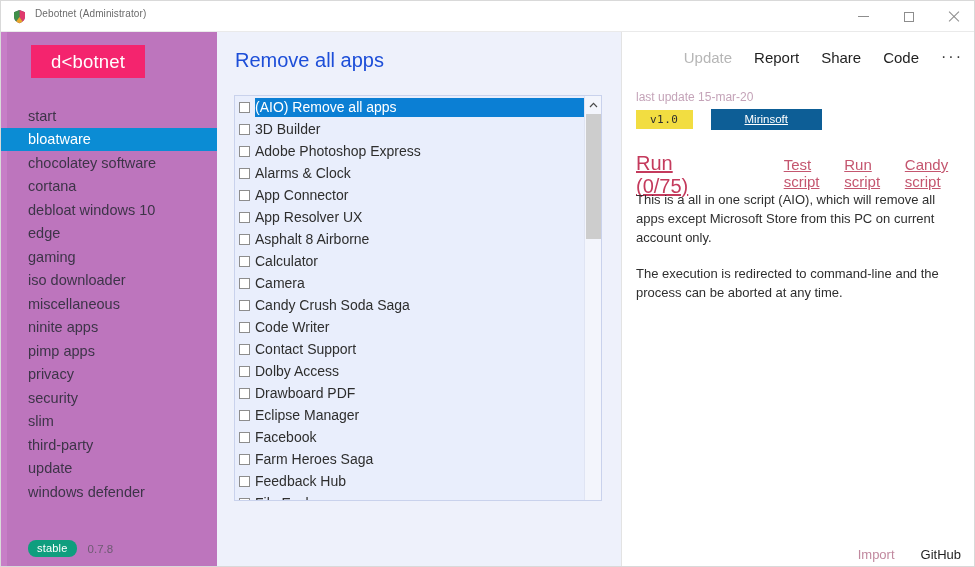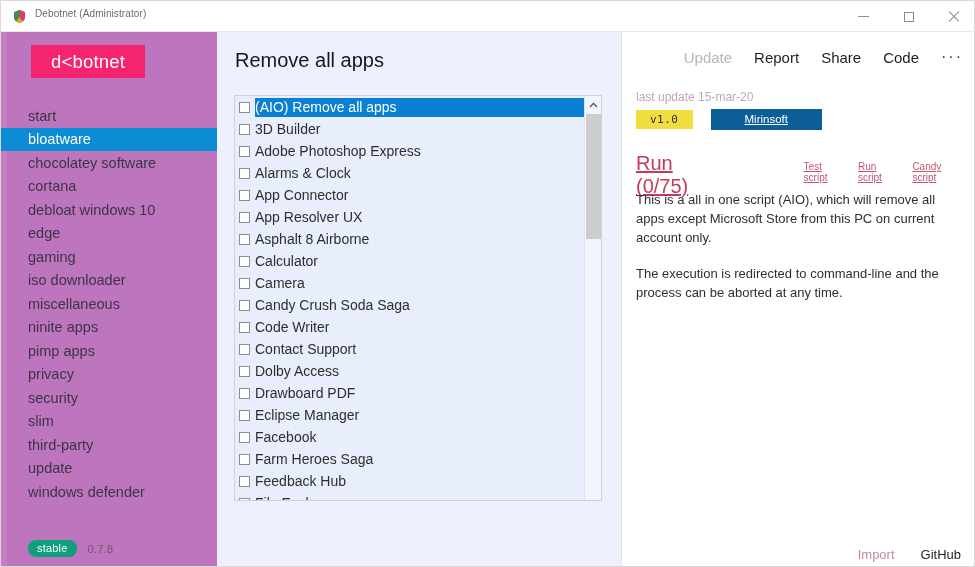--- a/index.html
+++ b/index.html
@@ -37,21 +37,21 @@
   .nav-item{height:23.5px;display:flex;align-items:center;padding-left:27px;box-sizing:border-box;
             font-size:14.5px;color:#3d3448;cursor:default;white-space:nowrap;}
   .nav-item.active{background:#0b8cd4;color:#ffffff;width:216px;}
   .side-foot{position:absolute;left:27px;bottom:11px;display:flex;align-items:center;}
   .badge-stable{background:#0f9e7e;color:#ffffff;font-size:11px;padding:2px 9px 3px;border-radius:8px;
                 letter-spacing:.2px;}
   .ver{margin-left:11px;font-size:11.5px;color:#6e5a73;}
 
   
   .mid{position:absolute;left:216px;top:31px;width:404px;height:536px;background:#eef1fb;}
-  .mid-title{position:absolute;left:18px;top:17px;font-size:20px;color:#0f172a;}
+  .mid-title{position:absolute;left:18px;top:17px;font-size:20px;color:#1d4ed8;}
   .listwrap{position:absolute;left:17px;top:63px;width:368px;height:406px;background:#e9eefc;
             border:1px solid #c9d2ec;box-sizing:border-box;overflow:hidden;}
   .list{position:absolute;left:0;top:0;width:350px;}
   .row{height:22px;display:flex;align-items:center;padding-left:4px;box-sizing:border-box;}
   .cb{width:11px;height:11px;border:1px solid #8d8d8d;background:#ffffff;box-sizing:border-box;
       flex:0 0 auto;margin-right:5px;}
   .row-label{font-size:14px;color:#2e2e2e;white-space:nowrap;padding:0 4px 1px 0;line-height:18px;}
   .row.selected .row-label{background:#0b7fd4;color:#ffffff;flex:1 1 auto;}
   
   .sb{position:absolute;right:0;top:0;width:17px;height:459px;background:#f3f5fc;
@@ -70,21 +70,21 @@
   .menu-item.disabled{color:#b6b6b6;}
   .menu-dots{color:#3a3a3a;letter-spacing:2px;font-size:16px;}
   .lastupdate{position:absolute;left:14px;top:58px;font-size:12px;color:#c4a3b8;}
   .badges{position:absolute;left:14px;top:77px;display:flex;align-items:center;}
   .badge-ver{background:#f2dd41;color:#2d2d2d;font-size:11px;font-family:"DejaVu Sans Mono",monospace;
              padding:3px 14px;letter-spacing:.5px;}
   .badge-brand{background:#0d5e96;color:#ffffff;font-size:11.5px;padding:4px 34px 5px;margin-left:18px;}
   .badge-brand span{text-decoration:underline;}
   .runrow{position:absolute;left:14px;top:120px;width:330px;display:flex;align-items:baseline;}
   .run-big{font-size:20px;color:#c43a5c;text-decoration:underline;cursor:default;}
-  .run-links{margin-left:76px;display:flex;gap:11px;font-size:10px;}
+  .run-links{margin-left:76px;display:flex;gap:11px;font-size:15px;}
   .run-links a{color:#c4566f;text-decoration:underline;cursor:default;}
   .desc{position:absolute;left:14px;top:158px;width:328px;font-size:13px;color:#2f2f2f;line-height:19px;}
   .desc p{margin:0 0 17px 0;}
   .rfoot{position:absolute;right:15px;bottom:6px;display:flex;align-items:center;gap:26px;font-size:13px;}
   .rfoot .imp{color:#c1899f;cursor:default;}
   .rfoot .gh{color:#1f1f1f;cursor:default;}
 </style>
 </head>
 <body>
 

